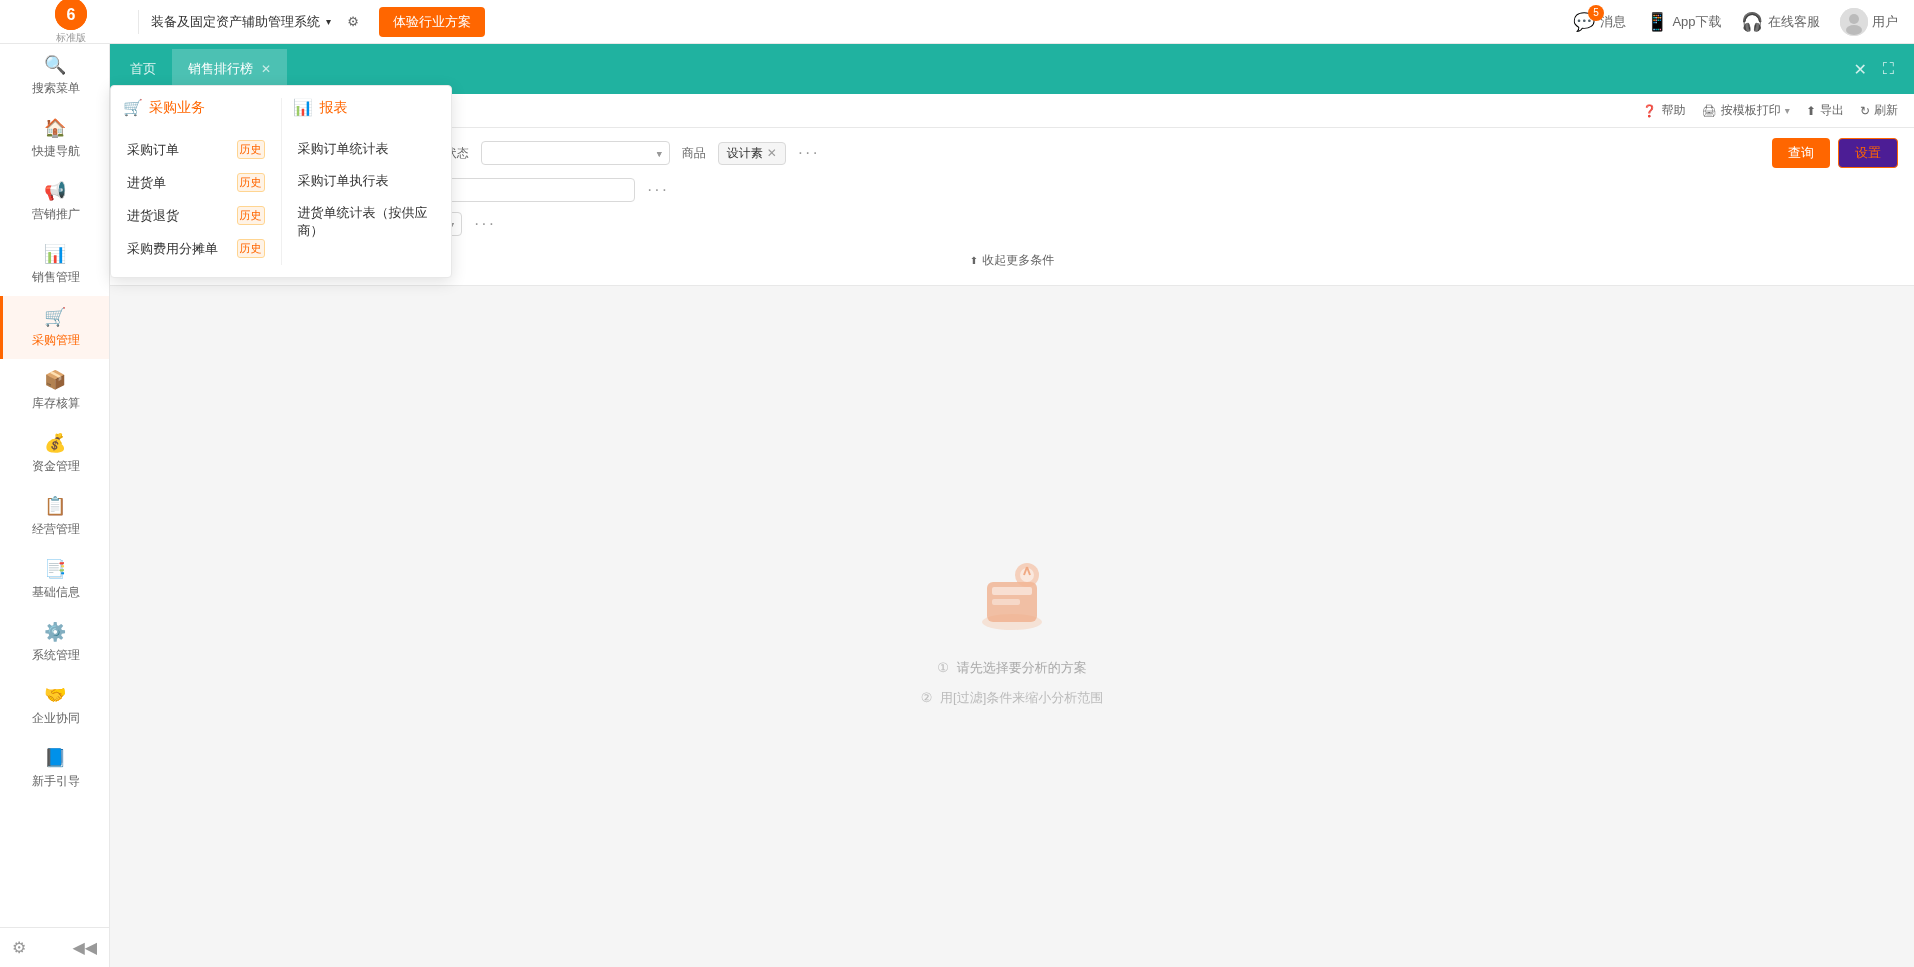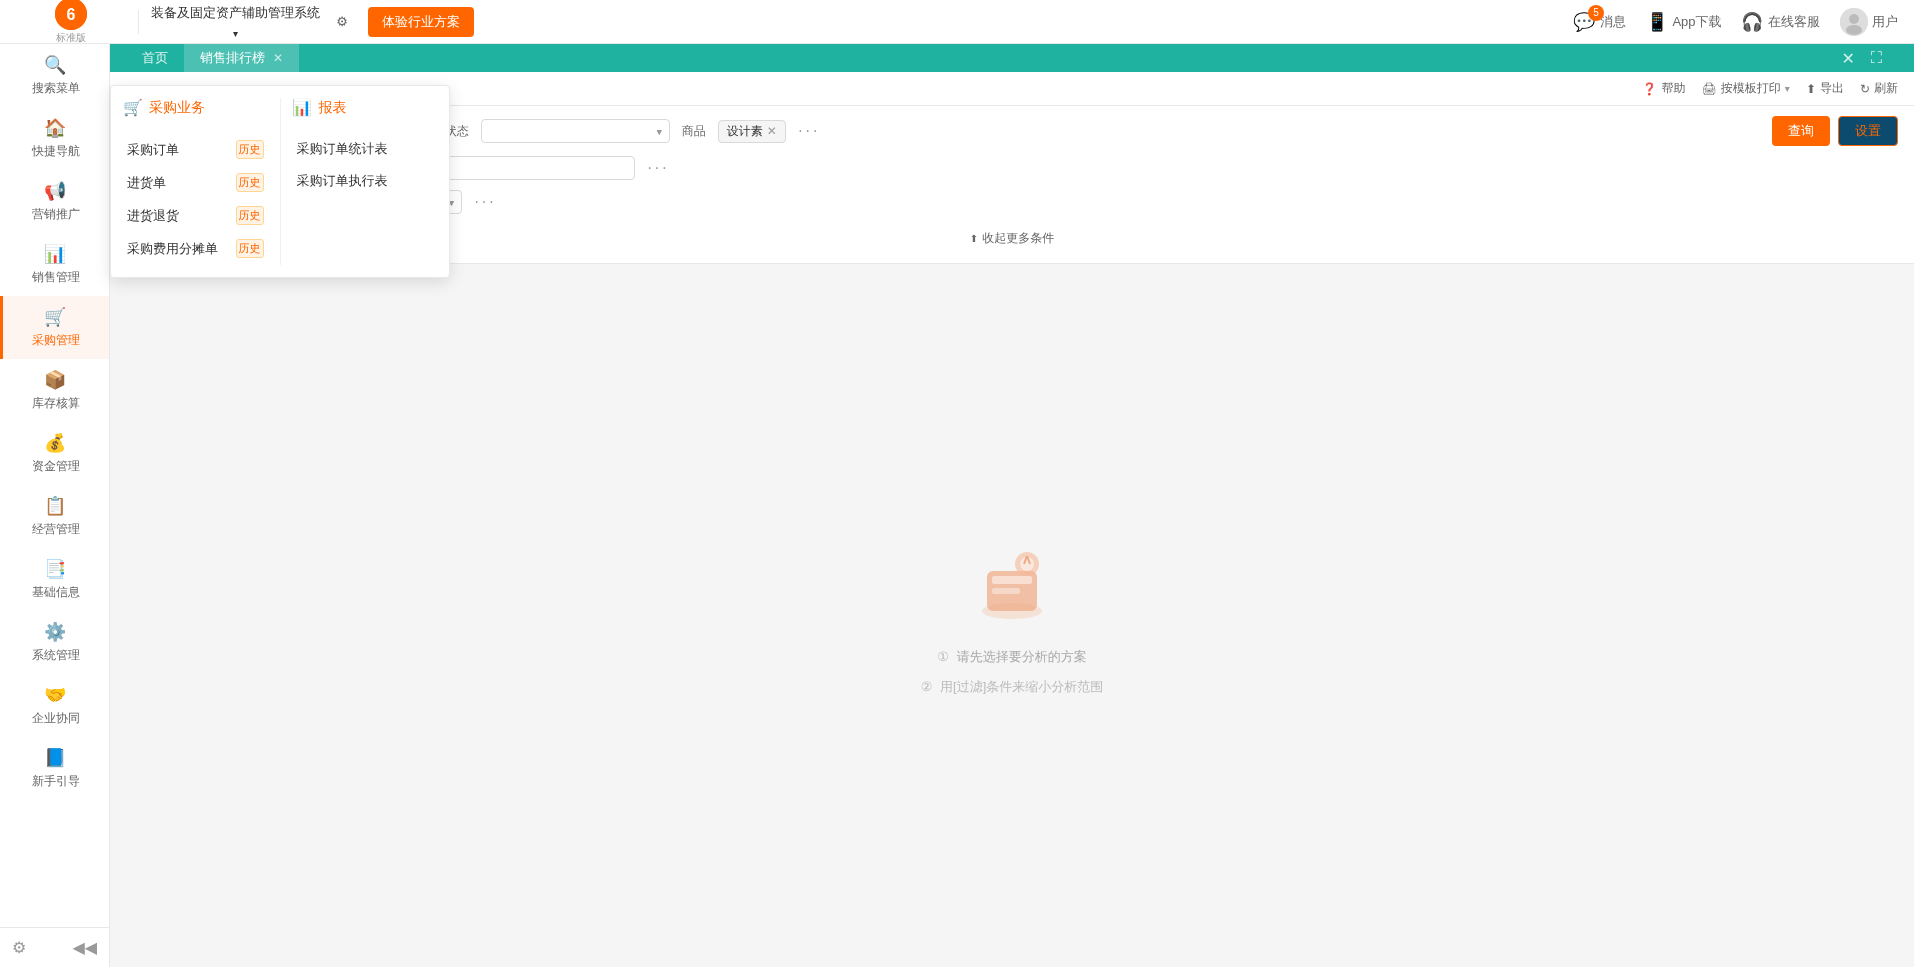--- a/index.html
+++ b/index.html
@@ -39,21 +39,20 @@
       font-size: 10px;
       color: #999;
       margin-top: 1px;
     }
     .system-title {
       display: flex;
       align-items: center;
       color: #333;
       font-size: 13px;
       gap: 6px;
-      flex-direction: column;
     }
     .system-title span { color: #333; }
     .chevron-down { font-size: 10px; color: #999; }
     .settings-icon-btn {
       margin-left: 8px;
       width: 28px;
       height: 28px;
       display: flex;
       align-items: center;
       justify-content: center;
@@ -153,25 +152,25 @@
     
     .content-area {
       flex: 1;
       display: flex;
       flex-direction: column;
       overflow: hidden;
     }
 
     
     .tab-bar {
-      height: 28px;
+      height: 50px;
       background: #20b2a0;
       display: flex;
       align-items: center;
-      padding: 0 16px;
+      padding: 0 4px;
       gap: 0;
     }
     .tab-item {
       height: 40px;
       display: flex;
       align-items: center;
       padding: 0 16px;
       cursor: pointer;
       font-size: 13px;
       color: rgba(255,255,255,0.85);
@@ -254,21 +253,21 @@
       background: #f60;
       color: #fff;
       border: none;
       border-radius: 4px;
       padding: 5px 16px;
       cursor: pointer;
       font-size: 13px;
       text-align: right;
     }
     .btn-set {
-      background: #0c4a6e;
+      background: #4c1d95;
       color: #f60;
       border: 1px solid #f60;
       border-radius: 4px;
       padding: 5px 16px;
       cursor: pointer;
       font-size: 13px;
     }
     .toolbar-right {
       display: flex;
       align-items: center;
@@ -659,14 +658,17 @@
     <div class="dropdown-col-title report">
       <span style="font-size:16px;">📊</span>
       <span>报表</span>
     </div>
     <div class="dropdown-item">
       <span>采购订单统计表</span>
     </div>
     <div class="dropdown-item">
       <span>采购订单执行表</span>
     </div>
+    <div class="dropdown-item">
+      <span>进货单统计表（按供应商）</span>
+    </div>
   </div>
 </div>
 
 </body></html>

